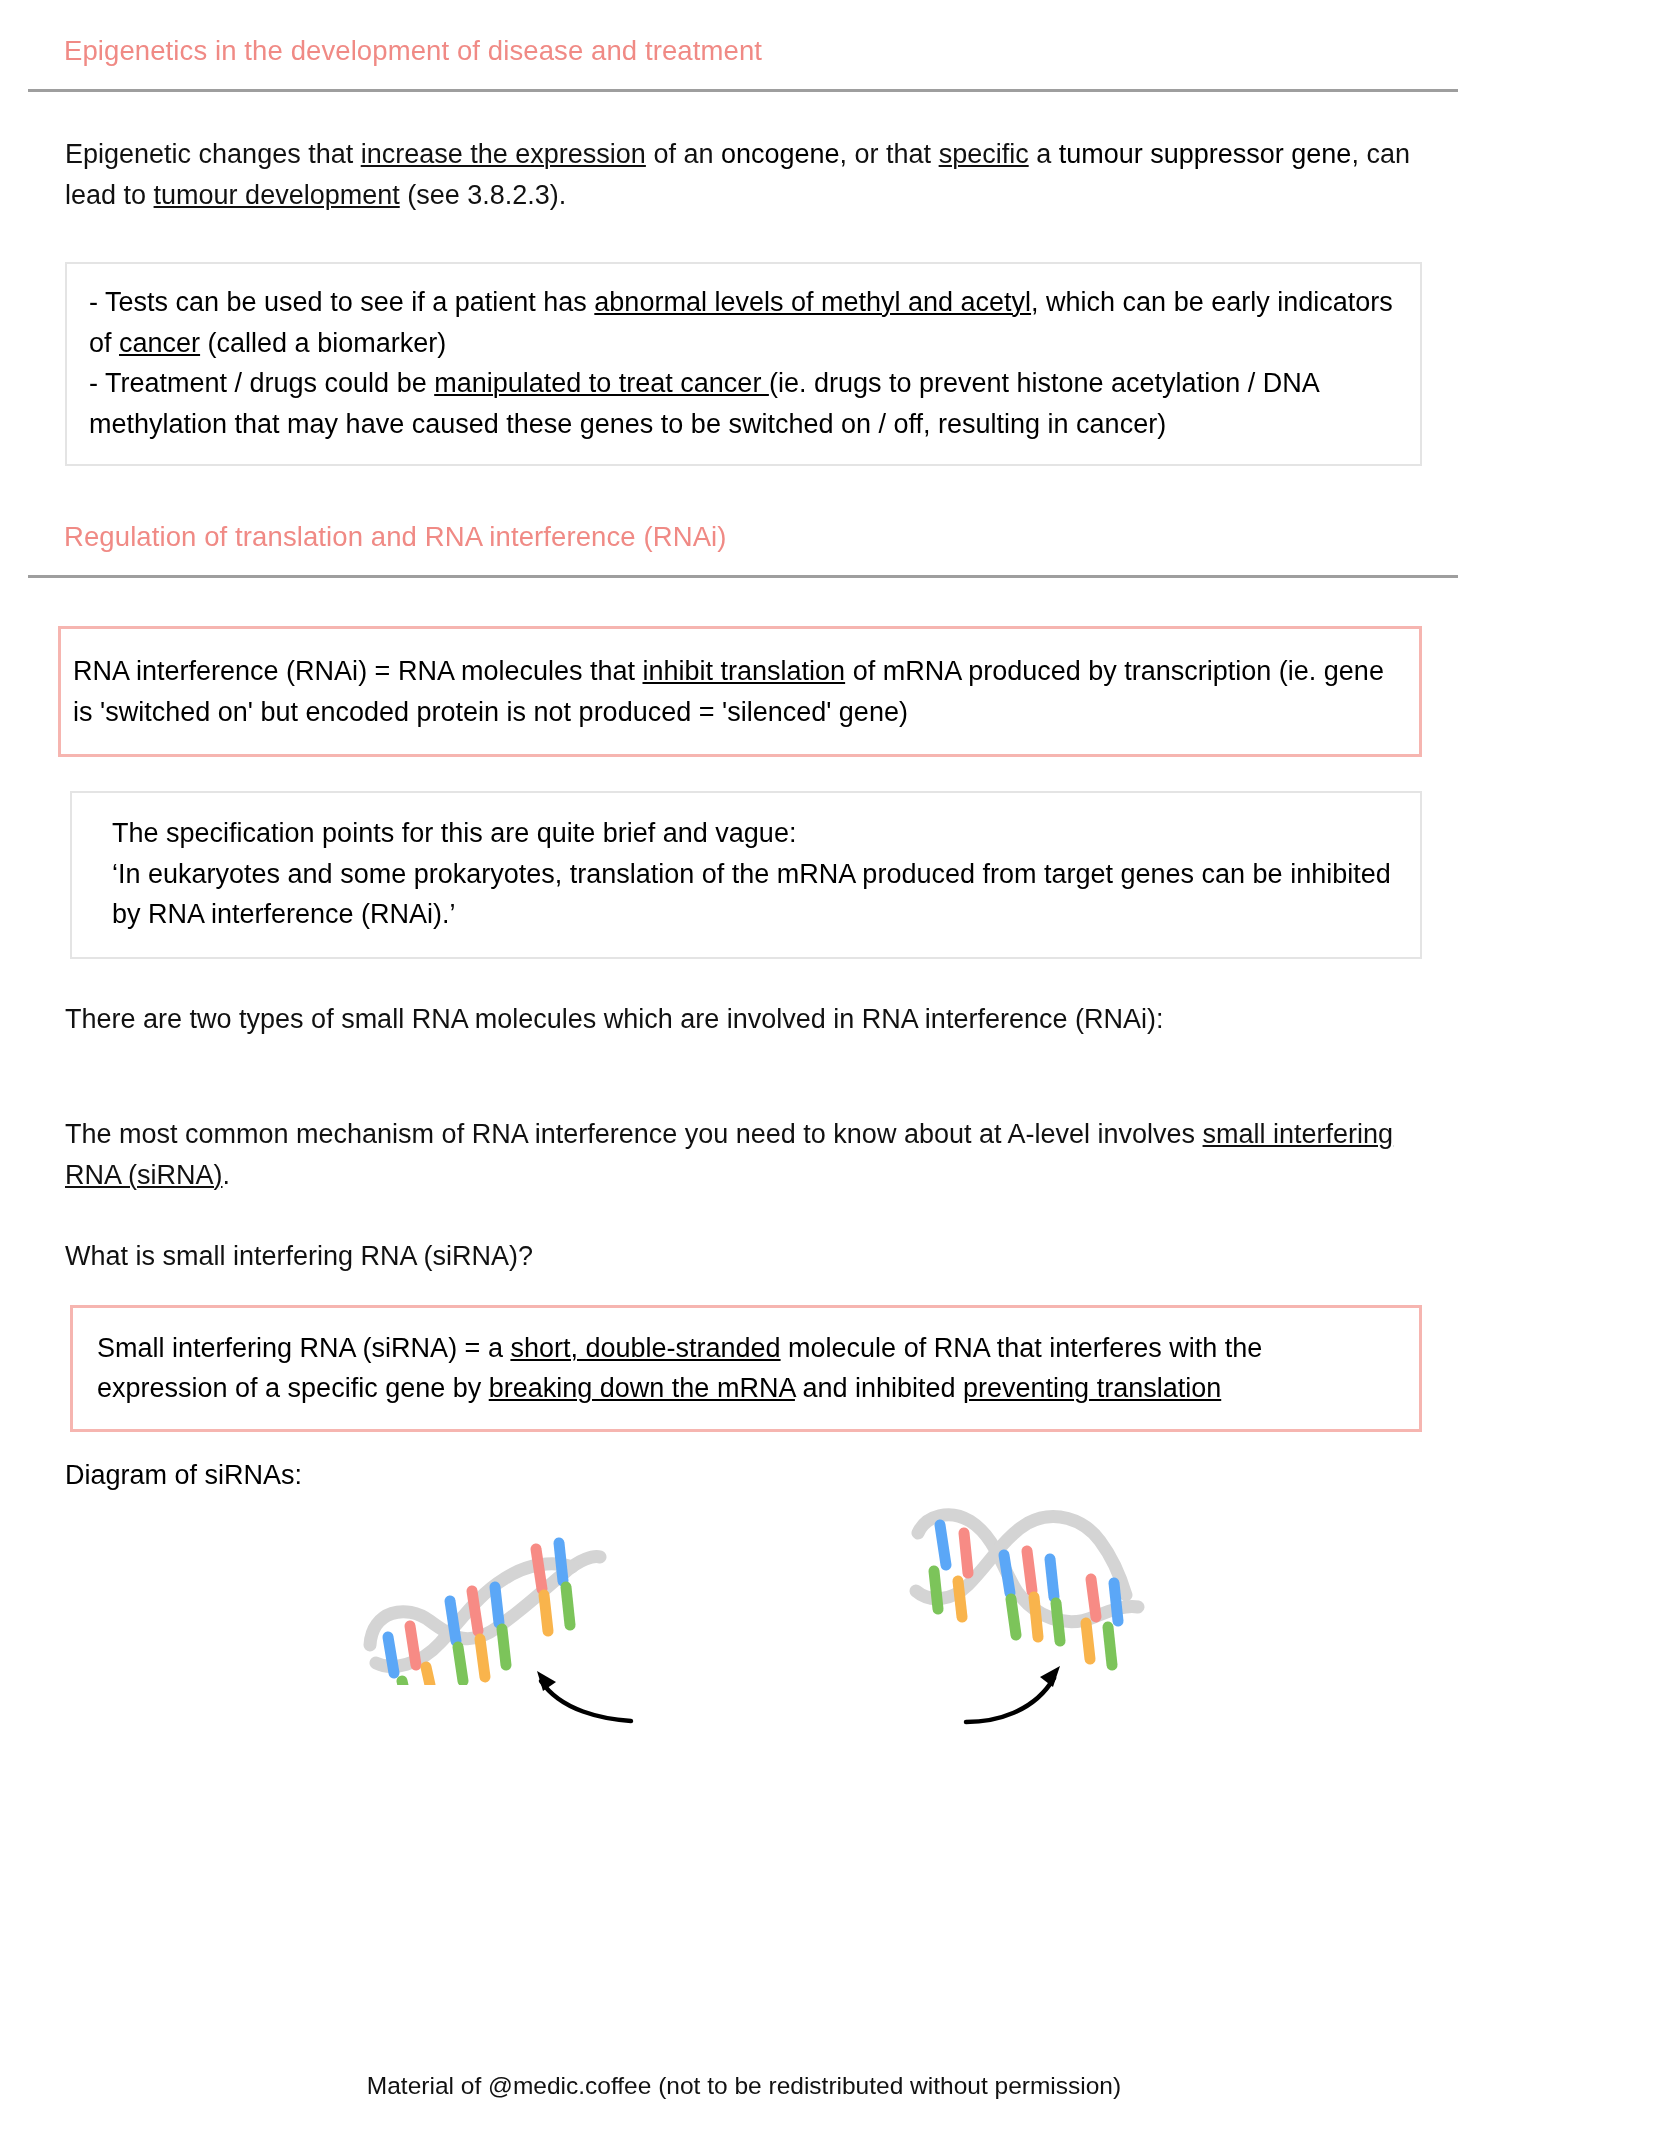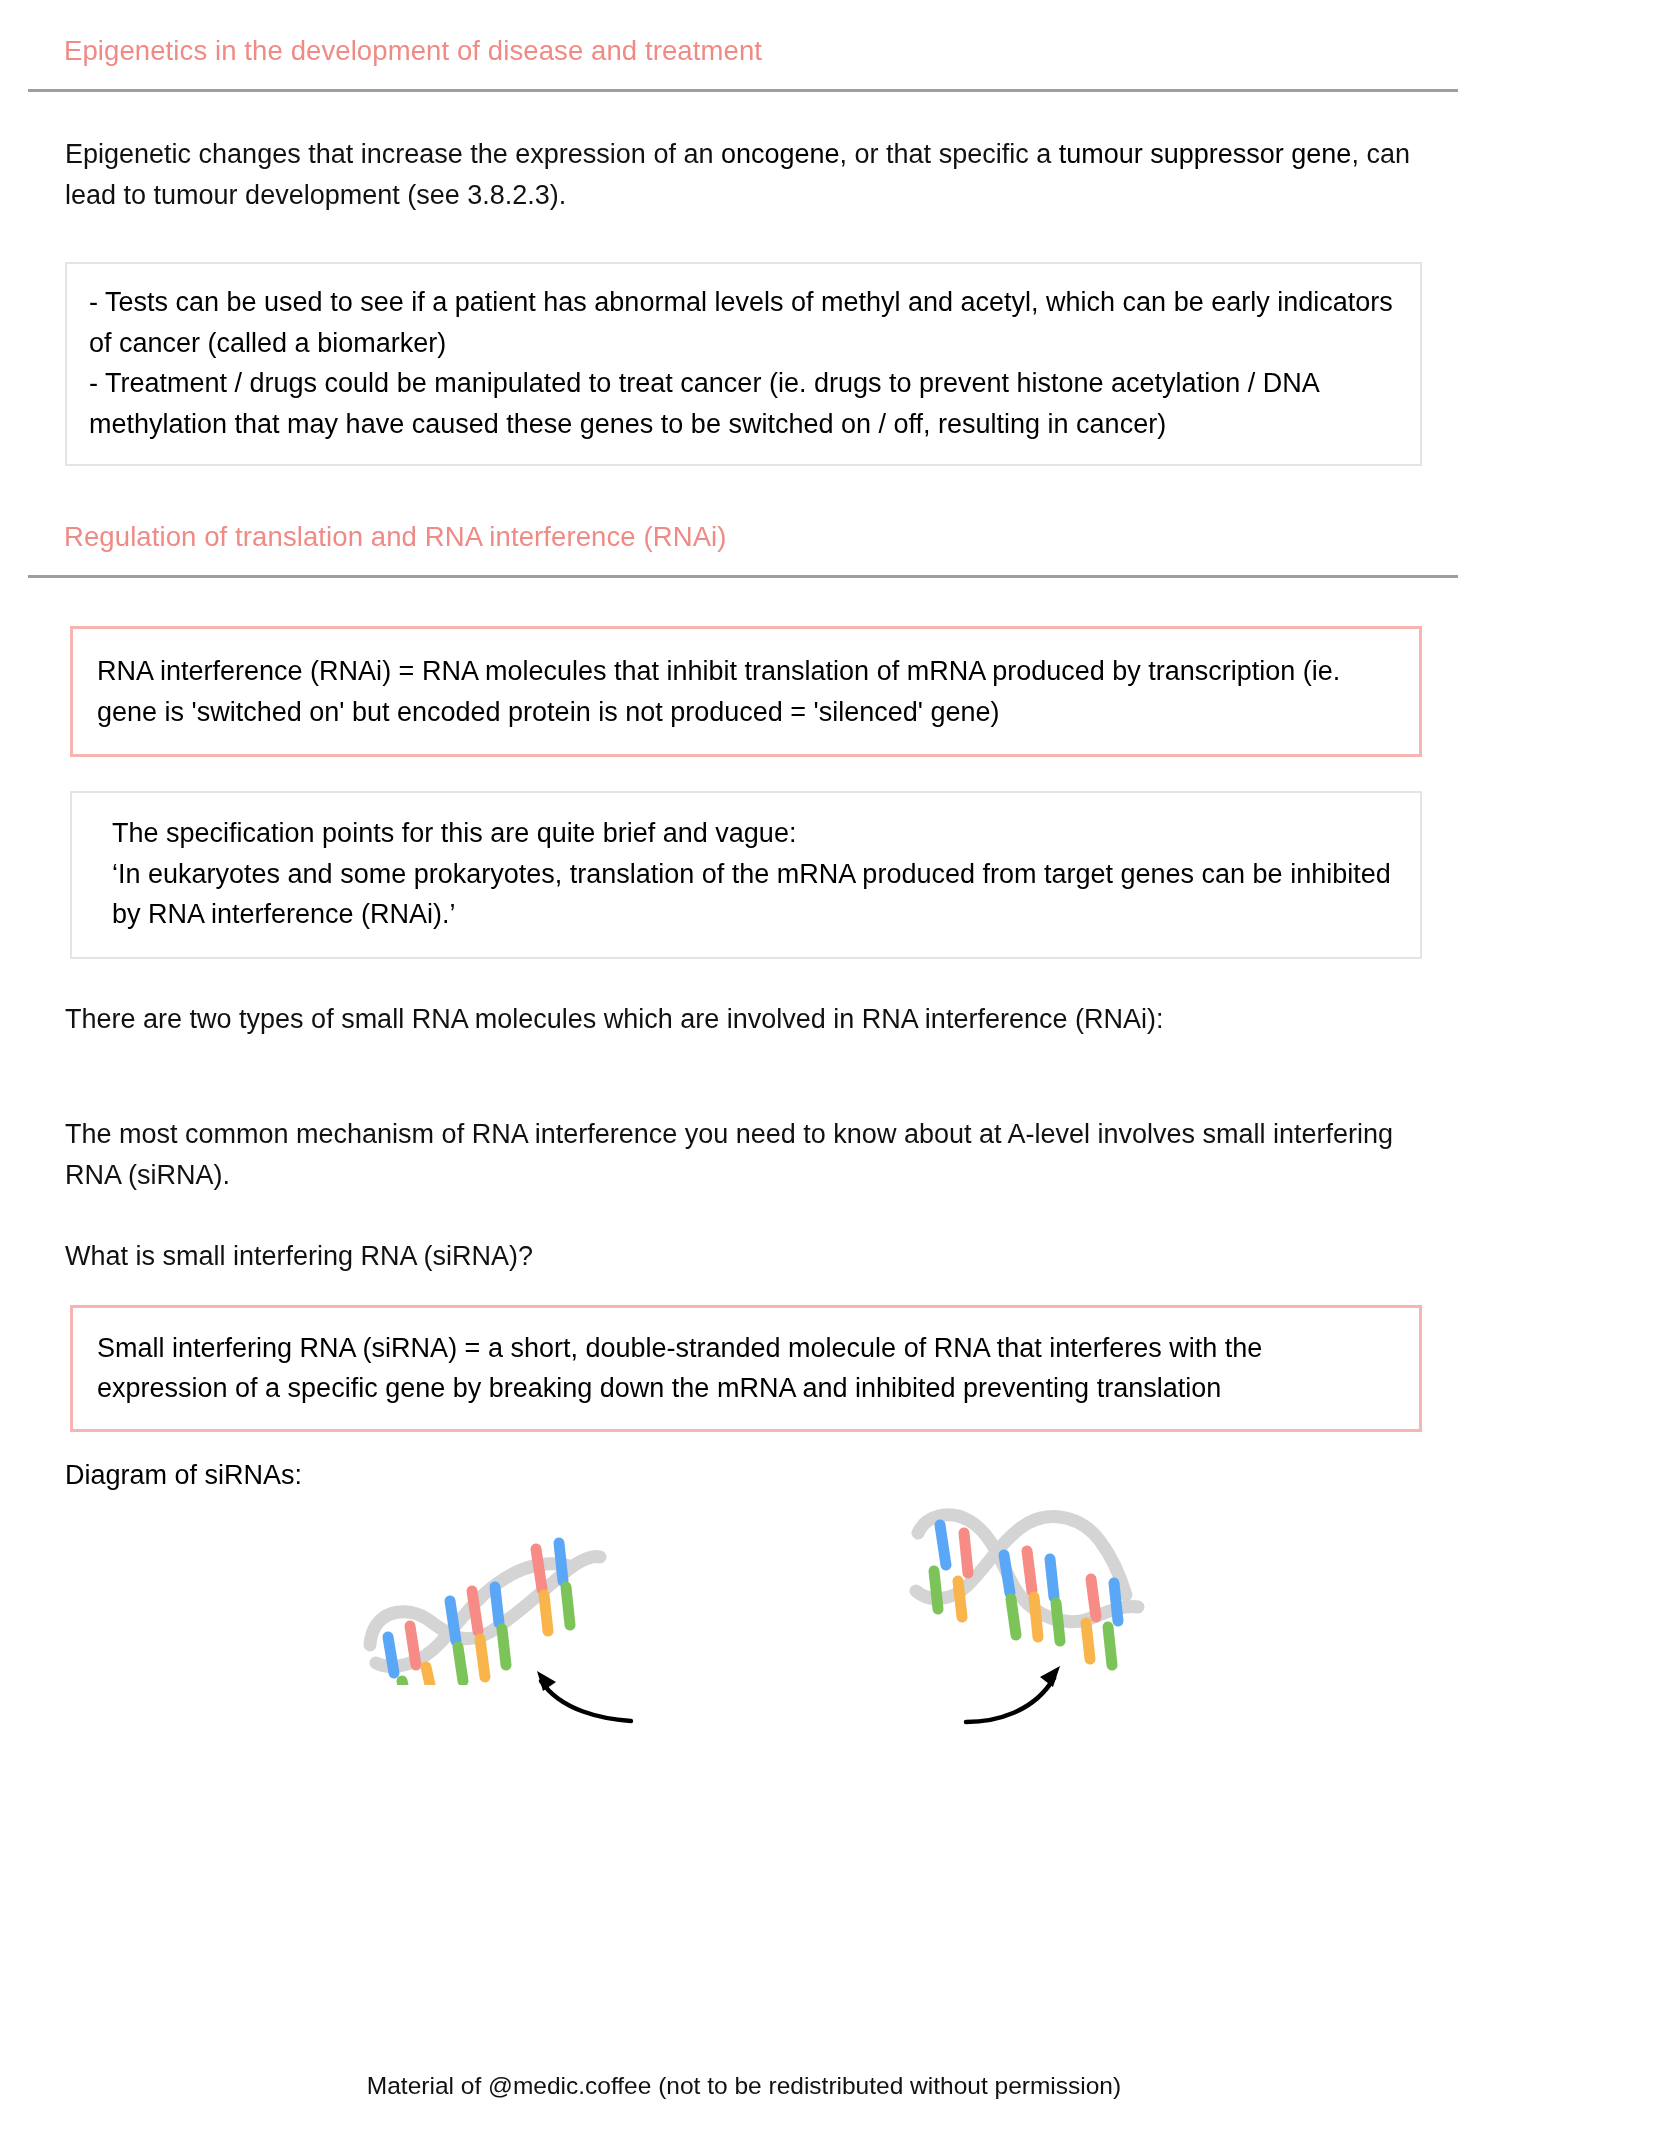--- a/index.html
+++ b/index.html
@@ -45,21 +45,21 @@
 
   
   .para {
     font-size: 27px;
     line-height: 1.52;
     padding-left: 37px;
     padding-right: 38px;
     color: #111111;
   }
   .pink { color: #000000; }
-  .u { text-underline-offset: 2px; text-decoration-thickness: 2px; }
+  .u { text-decoration: underline; text-underline-offset: 2px; text-decoration-thickness: 2px; }
 
   
   .box {
     border: 2px solid #e4e4e4;
     background: #ffffff;
     padding: 18px 22px 20px 22px;
     font-size: 27px;
     line-height: 1.50;
   }
   .box.pink-box {
@@ -137,21 +137,21 @@
       <span>- Treatment / drugs could be </span><span class="u">manipulated to treat cancer </span><span>(ie. drugs to prevent histone acetylation / DNA methylation that may have caused these genes to be switched on / off, resulting in cancer)</span>
     </div>
   </div>
 
   <div class="sp-54"></div>
   <div class="section-heading">Regulation of translation and RNA interference (RNAi)</div>
   <hr class="rule">
 
   <div class="sp-40"></div>
 
-  <div class="box pink-box" style="margin:0 38px 0 42px; padding:22px 24px 22px 24px;">
+  <div class="box pink-box" style="margin:0 38px 0 30px; padding:22px 24px 22px 12px;">
     <span class="pink">RNA interference</span><span> (</span><span class="pink">RNAi</span><span>) = RNA molecules that </span><span class="u">inhibit translation</span><span> of mRNA produced by transcription (ie. gene is 'switched on' but encoded protein is not produced = 'silenced' gene)</span>
   </div>
 
   <div class="sp-34"></div>
 
   <div class="box" style="margin:0 38px 0 42px; padding:20px 24px 22px 40px;">
     <div class="line">The specification points for this are quite brief and vague:</div>
     <div class="line">‘In eukaryotes and some prokaryotes, translation of the mRNA produced from target genes can be inhibited by RNA interference (RNAi).’</div>
   </div>
 

